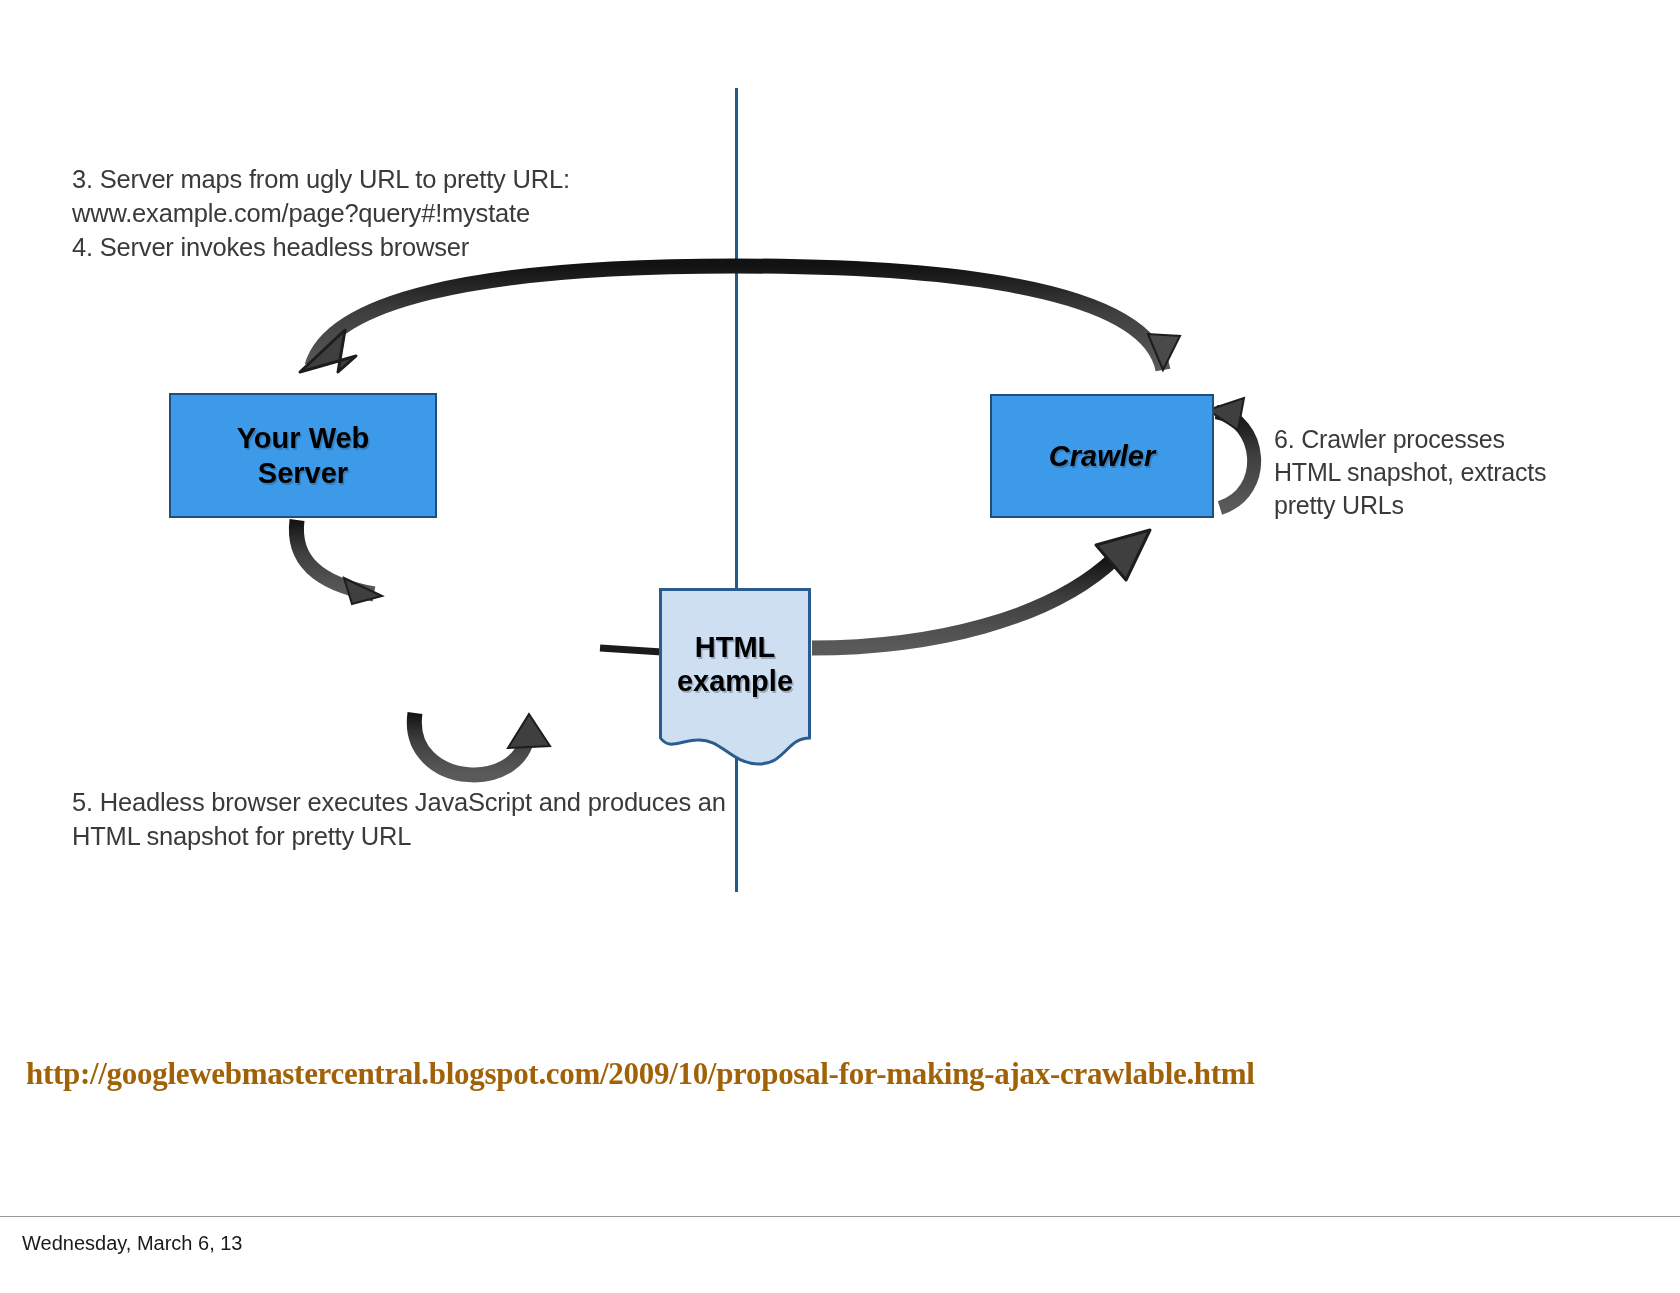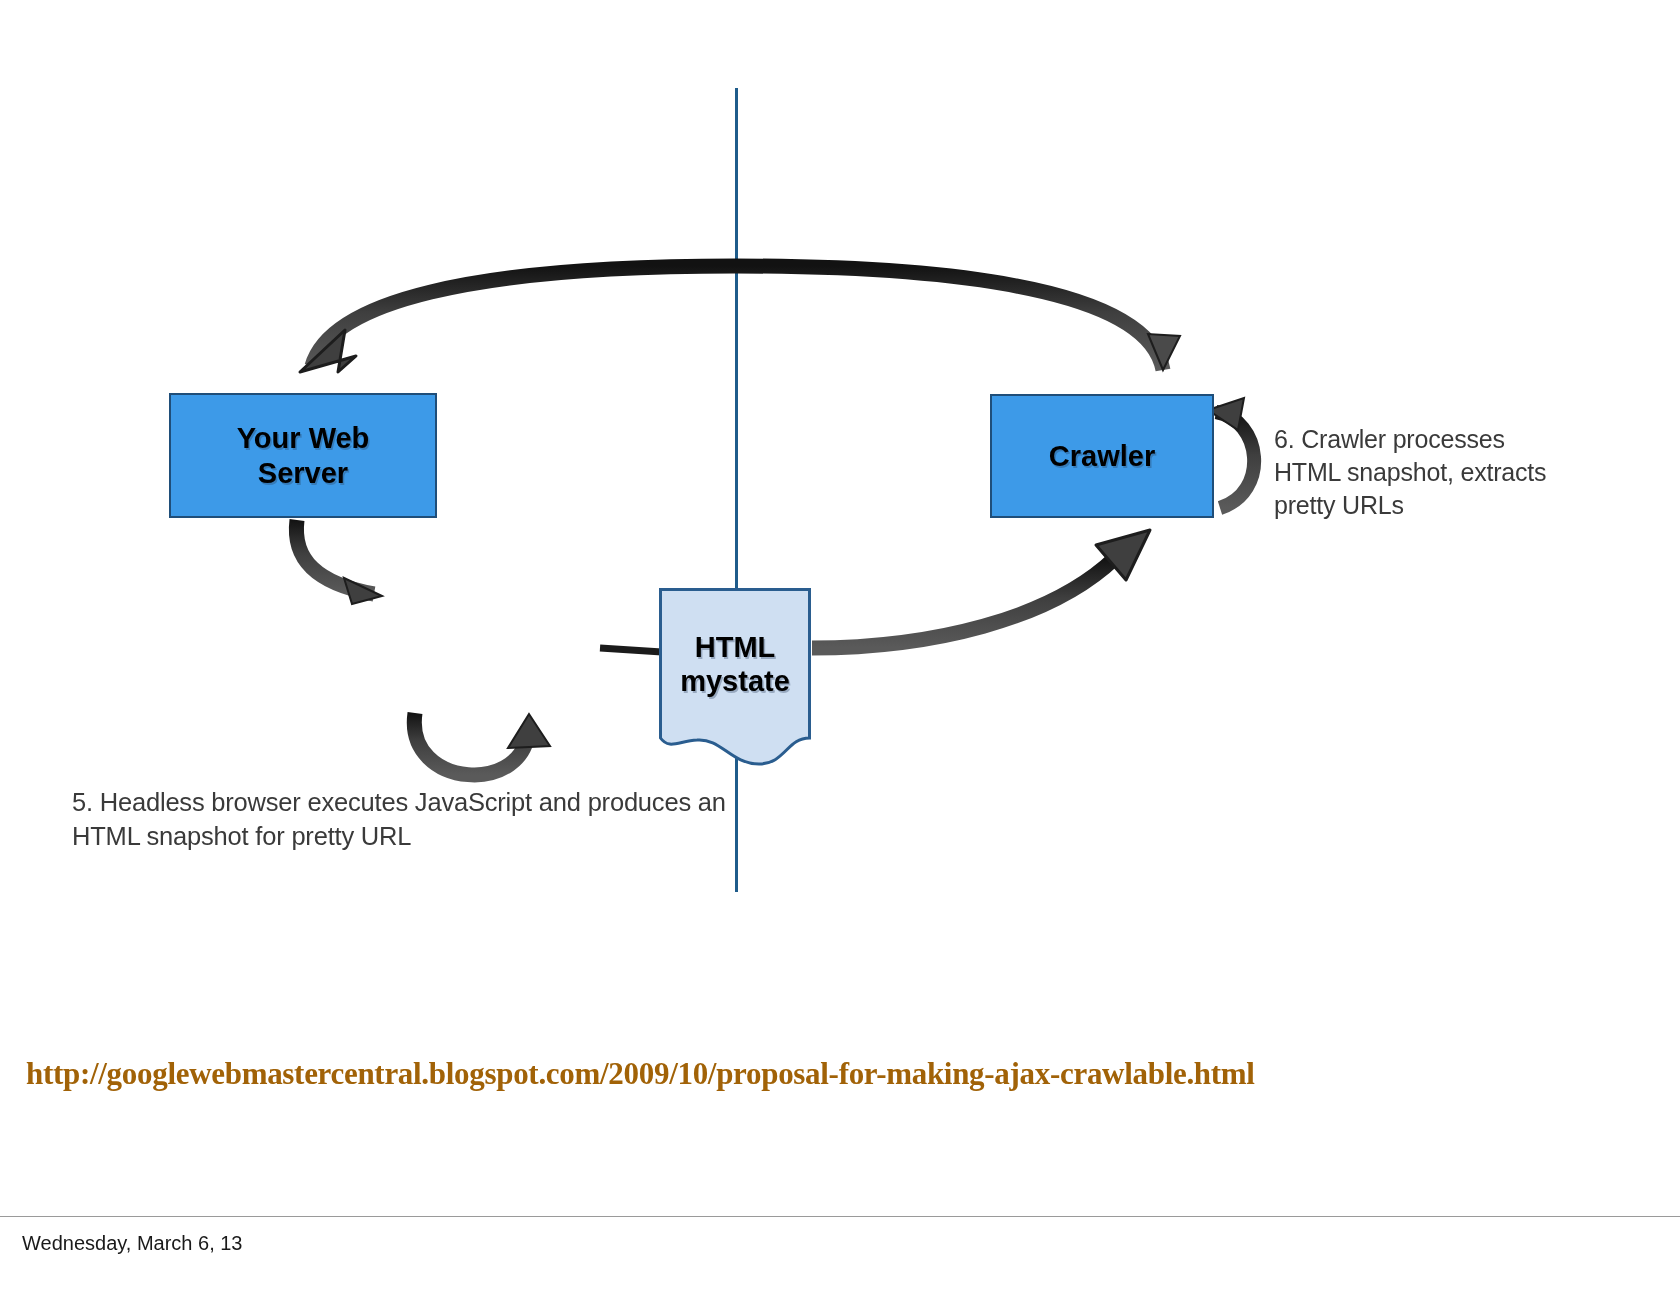--- a/index.html
+++ b/index.html
@@ -73,20 +73,21 @@
     background: #3d9ae8;
     border: 2px solid #1f4e79;
     font-size: 29px;
   }
   #node-crawler {
     left: 990px; top: 394px;
     width: 224px; height: 124px;
     background: #3d9ae8;
     border: 2px solid #1f4e79;
     font-size: 29px;
+    font-style: italic;
   }
   #node-headless {
     left: 380px; top: 591px;
     width: 221px; height: 120px;
     background: #ffc20e;
     border: 2px solid #2a4b72;
     font-size: 29px;
   }
 
   
@@ -193,20 +194,23 @@
                  C 930,648 1050,620 1115,558" fill="none" stroke="url(#arrowGrad)" stroke-width="15" stroke-linecap="butt"></path>
         <path d="M 1150,530 L 1096,545 L 1126,580 Z" fill="#3f3f3f" stroke="#1d1d1d" stroke-width="3" stroke-linejoin="round"></path>
       </g>
 
       <g>
         <path d="M 1216,412 C 1262,420 1270,492 1220,508" fill="none" stroke="url(#arrowGrad)" stroke-width="14" stroke-linecap="butt"></path>
         <path d="M 1208,410 L 1244,398 L 1238,430 Z" fill="#3f3f3f" stroke="#1d1d1d" stroke-width="2"></path>
       </g>
     </svg>
 
+    <div class="annot" id="annot-left">3. Server maps from ugly URL to pretty URL:
+www.example.com/page?query#!mystate
+4. Server invokes headless browser</div>
 
 
     <div class="annot" id="annot-step5">5. Headless browser executes JavaScript and produces an
 HTML snapshot for pretty URL</div>
 
     <div class="annot" id="annot-step6">6. Crawler processes
 HTML snapshot, extracts
 pretty URLs</div>
 
     <div class="node" id="node-web-server">
@@ -220,21 +224,21 @@
 
 
     <div class="node" id="node-html-snapshot">
       <svg class="doc-shape" viewBox="0 0 152 178" xmlns="http://www.w3.org/2000/svg" preserveAspectRatio="none">
         <path d="M 1.5,1.5 L 150.5,1.5 L 150.5,150
                  C 128,150 126,176 100,176
                  C 72,176 62,150 38,152
                  C 20,153 10,162 1.5,150 Z" fill="#cfdff2" stroke="#2a5d8f" stroke-width="3"></path>
       </svg>
       <span class="node-label">HTML
-mystate</span>
+example</span>
     </div>
 
   </div>
 
   <div id="footer-url">http://googlewebmastercentral.blogspot.com/2009/10/proposal-for-making-ajax-crawlable.html</div>
 
   <div id="footer-rule"></div>
 
   <div id="footer-date">Wednesday, March 6, 13</div>
 

